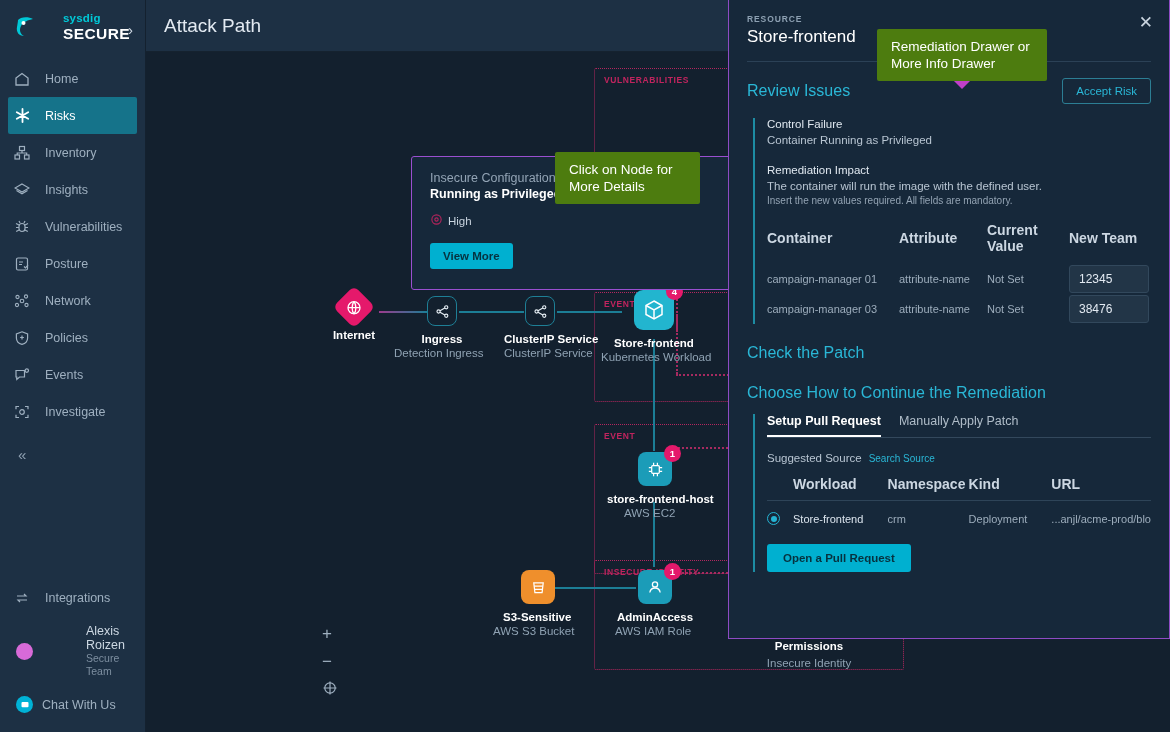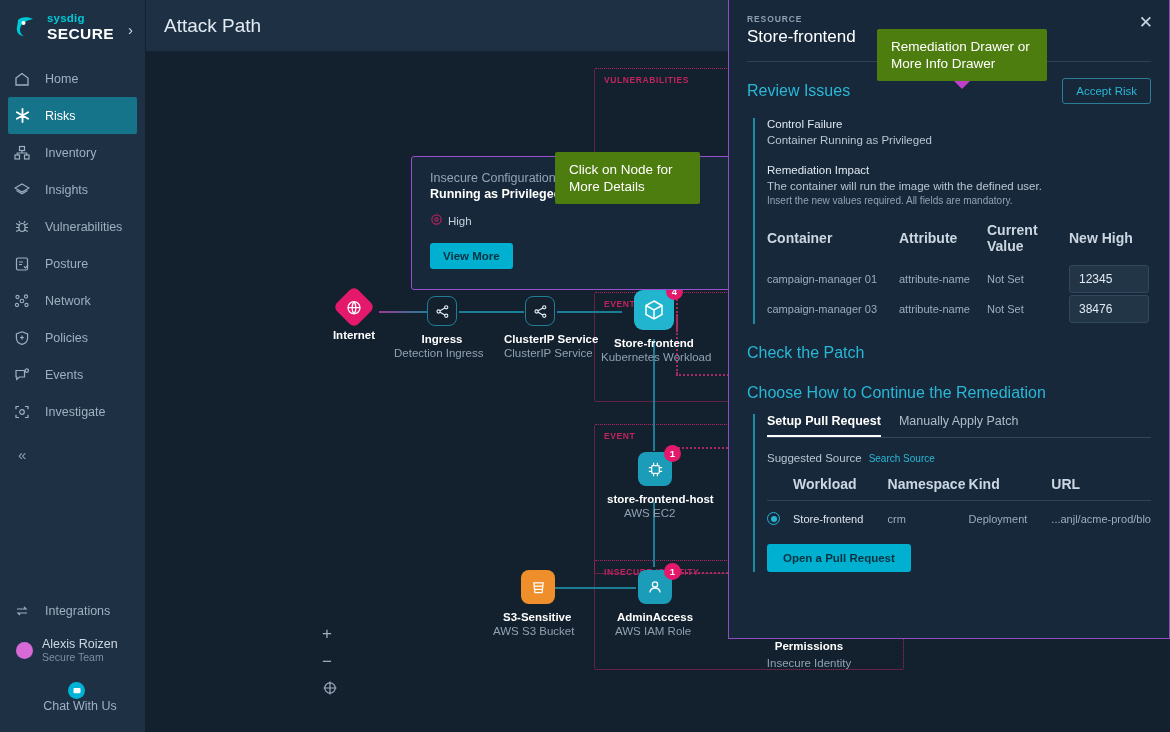--- a/index.html
+++ b/index.html
@@ -12,21 +12,21 @@
   #app { position: relative; width: 1170px; height: 732px; display: flex; background:#13202e; }
 
   
   .sidebar {
     width: 146px; height: 732px; background: #1d3044;
     border-right: 1px solid #14212f;
     position: relative; flex: 0 0 146px;
   }
   .brand { display: flex; align-items: center; padding: 12px 10px 10px 14px; height: 52px; }
   .brand-logo { width: 26px; height: 26px; flex: 0 0 26px; margin-right: 7px; }
-  .brand-text { line-height: 1; }
+  .brand-text { line-height: 1; margin-left: 16px; }
   .brand-sysdig { color: #00c8d7; font-size: 11.5px; font-weight: bold; letter-spacing: .2px; display:block; }
   .brand-secure { color: #ffffff; font-size: 15.5px; font-weight: bold; letter-spacing: .4px; display:block; margin-top:1px;}
   .brand-chev { position: absolute; right: 12px; top: 21px; color: #cfd8e3; font-size: 15px; }
 
   .nav { margin-top: 8px; }
   .nav-item {
     display: flex; align-items: center; height: 37px;
     padding-left: 14px; color: #9fb0c0; font-size: 12.5px; cursor: pointer;
   }
   .nav-item .ico { width: 22px; height: 20px; flex:0 0 22px; margin-right: 9px; display:flex; align-items:center; }
@@ -245,28 +245,28 @@
 
     <div class="sidebar-bottom">
       <div class="sb-row">
         <span class="ico">
           <svg width="16" height="16" viewBox="0 0 16 16" fill="none" stroke="#9fb0c0" stroke-width="1.2">
             <path d="M3 6 H12 L10 4 M13 10 H4 L6 12"></path>
           </svg>
         </span>
         <span>Integrations</span>
       </div>
-      <div class="sb-row" style="padding-top:9px;padding-bottom:9px;">
+      <div class="sb-row" style="padding-top:9px;padding-bottom:9px;gap:44px;">
         <span class="avatar"></span>
         <span>
           <span class="user-name" style="display:block">Alexis Roizen</span>
           <span class="user-team" style="display:block">Secure Team</span>
         </span>
       </div>
-      <div class="sb-row" style="padding-top:9px;flex-direction:column;">
+      <div class="sb-row" style="padding-top:9px;">
         <span class="chat-dot">
           <svg width="10" height="10" viewBox="0 0 10 10" fill="#fff">
               <rect x="1.5" y="2" width="7" height="5.3" rx="1"></rect>
             </svg>
         </span>
         <span>Chat With Us</span>
       </div>
     </div>
   </div>
 
@@ -545,21 +545,21 @@
       <div class="lbl-bold" style="margin-top:18px;">Remediation Impact</div>
       <div class="lbl-norm" style="margin-top:4px;">The container will run the image with the defined user.</div>
       <div class="lbl-small" style="margin-top:3px;">Insert the new values required. All fields are mandatory.</div>
 
       <table style="width:100%;border-collapse:collapse;margin-top:16px;">
         <thead>
           <tr>
             <th class="tbl-head" style="text-align:left;padding-bottom:10px;width:132px;">Container</th>
             <th class="tbl-head" style="text-align:left;padding-bottom:10px;width:88px;">Attribute</th>
             <th class="tbl-head" style="text-align:left;padding-bottom:10px;width:82px;">Current Value</th>
-            <th class="tbl-head" style="text-align:left;padding-bottom:10px;">New High</th>
+            <th class="tbl-head" style="text-align:left;padding-bottom:10px;">New Team</th>
           </tr>
         </thead>
         <tbody>
           <tr>
             <td class="tbl-cell" style="padding:9px 0;">campaign-manager 01</td>
             <td class="tbl-cell">attribute-name</td>
             <td class="tbl-cell">Not Set</td>
             <td><input class="inputbox" value="12345" style=""></td>
           </tr>
           <tr>

